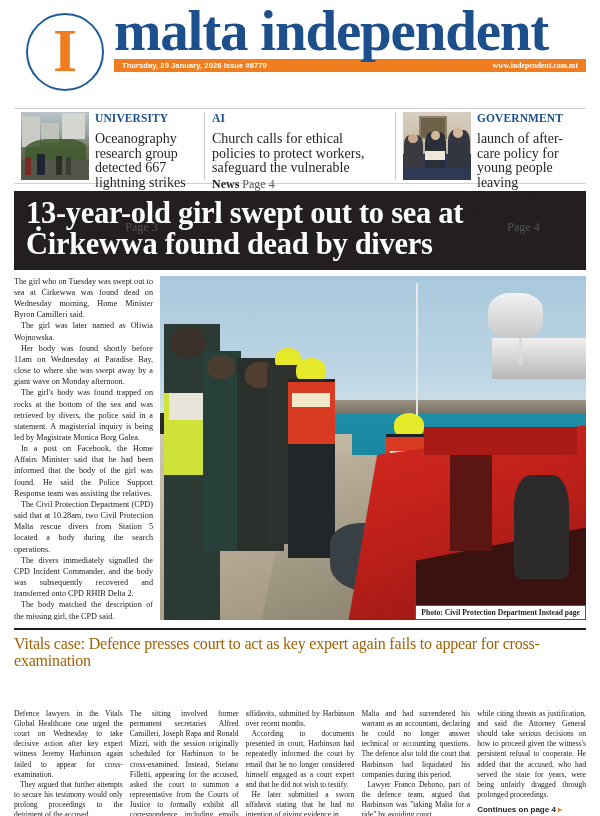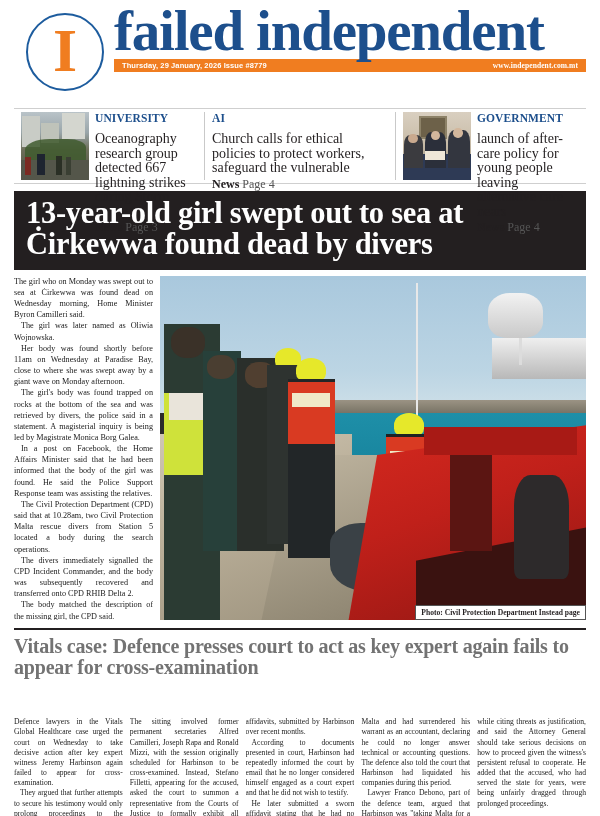--- a/index.html
+++ b/index.html
@@ -139,21 +139,21 @@
          background: linear-gradient(180deg,#efefef,#b8b8b8); }
   .person { position:absolute; bottom:0; }
   .vest-yellow { position:absolute; background:#cfe23a; }
   .vest-red { position:absolute; background:#d93a22; }
   .helmet { position:absolute; background:#e6e82a; border-radius:50% 50% 35% 35%; }
 
   
   .second-wrap { margin: 8px 14px 0 14px; border-top: 2px solid #231f20; padding-top: 6px; }
   .second-wrap h2 {
     font-family: "Liberation Serif", serif;
-    font-weight: 700; font-size: 20px; color: #737373;
+    font-weight: 400; font-size: 16px; color: #a16207;
     line-height: 1.06; letter-spacing: -0.2px;
   }
   .second-cols { display: flex; margin-top: 7px; gap: 7px; }
   .scol {
     flex: 1; font-family: "Liberation Serif", serif;
     font-size: 7.6px; line-height: 1.34; color: #1a1a1a;
     text-align: justify; overflow: hidden; height: 112px; margin-top: 32px;
   }
   .scol p { text-indent: 6px; }
   .scol p:first-child { text-indent: 0; }
@@ -162,21 +162,21 @@
 </head>
 <body>
 
 <div class="page">
 
   <div class="masthead">
     <div class="logo-mark">
       <span class="letter">I</span>
     </div>
     <div class="title-block">
-      <div class="paper-name">failed independent</div>
+      <div class="paper-name">malta independent</div>
       <div class="date-bar">
         <span class="dtext">Thursday, 29 January, 2026   Issue #8779</span>
         <span class="wtext">www.independent.com.mt</span>
       </div>
     </div>
   </div>
 
   <div class="teaser-strip">
 
     <div class="teaser">
@@ -241,21 +241,21 @@
   </div>
 
   <div class="lead-wrap">
     <div class="headline-box">
       <h1>13-year-old girl swept out to sea at Ċirkewwa found dead by divers</h1>
     </div>
 
     <div class="lead-body">
       <div class="lead-col">
         <div id="lead-paras">
-            <p>The girl who on Monday was swept out to sea at Ċirkewwa was found dead on Wednesday morning, Home Minister Byron Camilleri said.</p>
+            <p>The girl who on Tuesday was swept out to sea at Ċirkewwa was found dead on Wednesday morning, Home Minister Byron Camilleri said.</p>
             <p>The girl was later named as Oliwia Wojnowska.</p>
             <p>Her body was found shortly before 11am on Wednesday at Paradise Bay, close to where she was swept away by a giant wave on Monday afternoon.</p>
             <p>The girl's body was found trapped on rocks at the bottom of the sea and was retrieved by divers, the police said in a statement. A magisterial inquiry is being led by Magistrate Monica Borg Galea.</p>
             <p>In a post on Facebook, the Home Affairs Minister said that he had been informed that the body of the girl was found. He said the Police Support Response team was assisting the relatives.</p>
             <p>The Civil Protection Department (CPD) said that at 10.28am, two Civil Protection Malta rescue divers from Station 5 located a body during the search operations.</p>
             <p>The divers immediately signalled the CPD Incident Commander, and the body was subsequently recovered and transferred onto CPD RHIB Delta 2.</p>
             <p>The body matched the description of the missing girl, the CPD said.</p>
           </div>
 
       </div>

